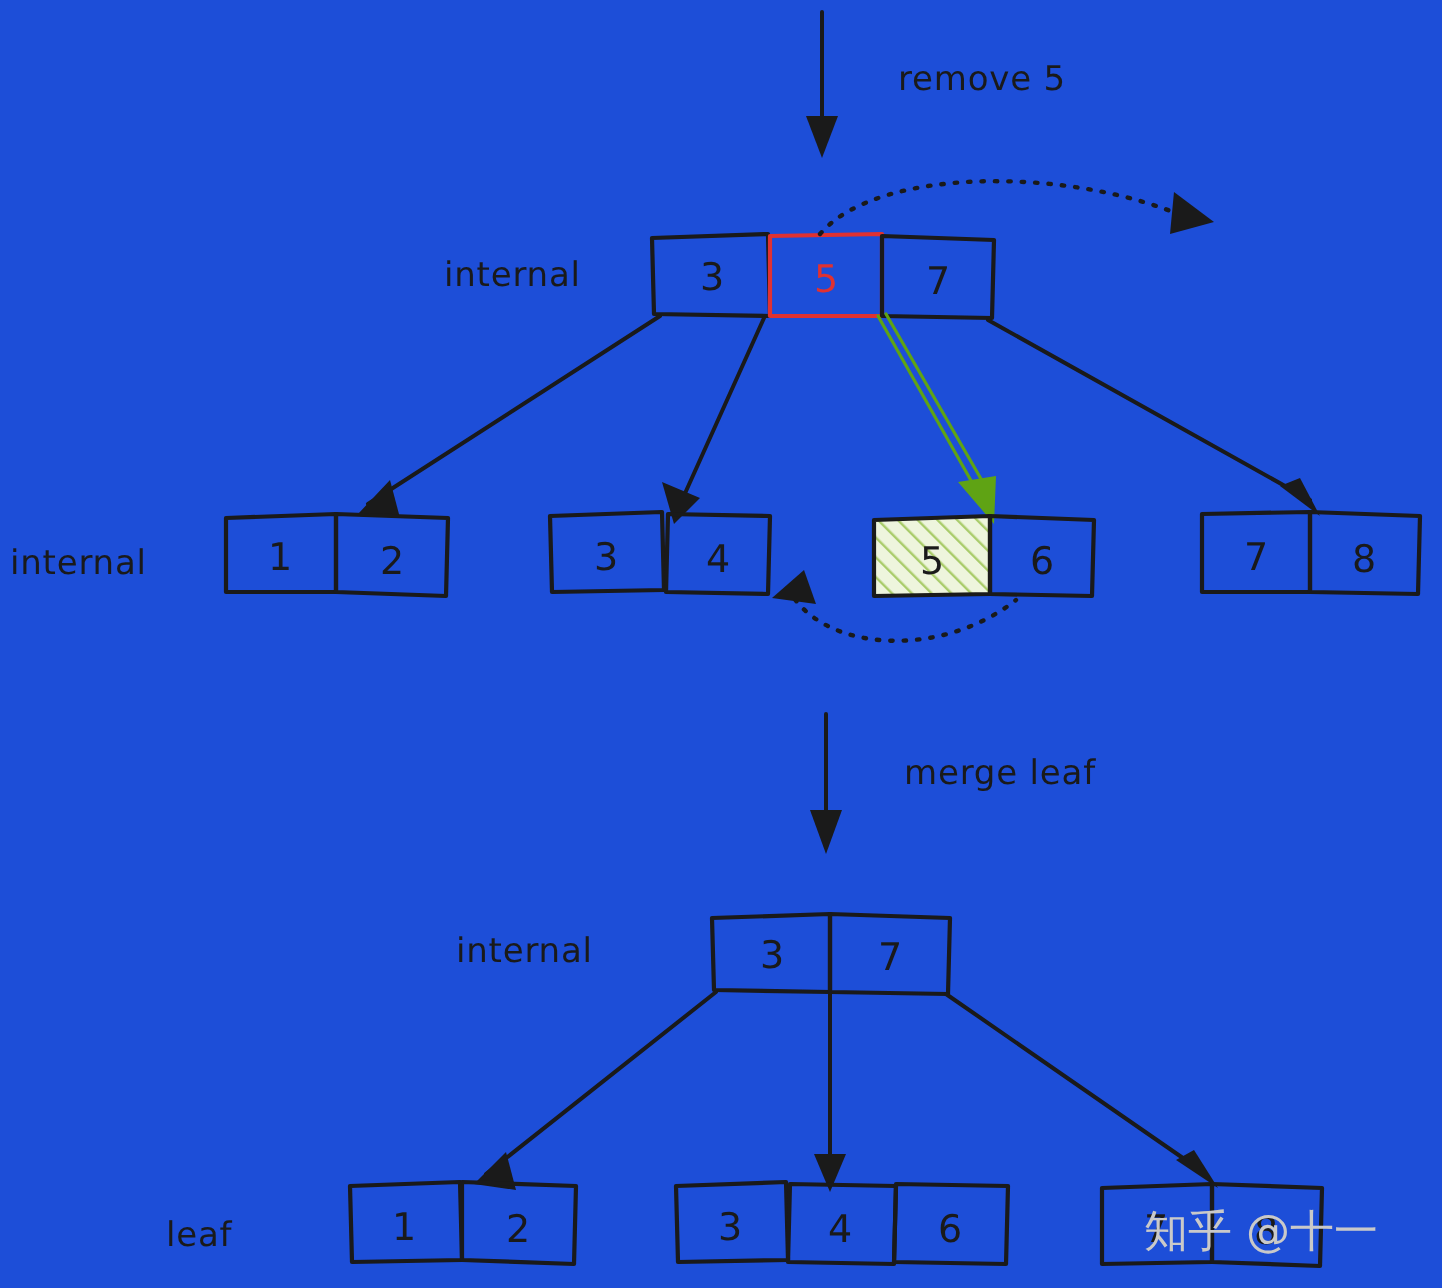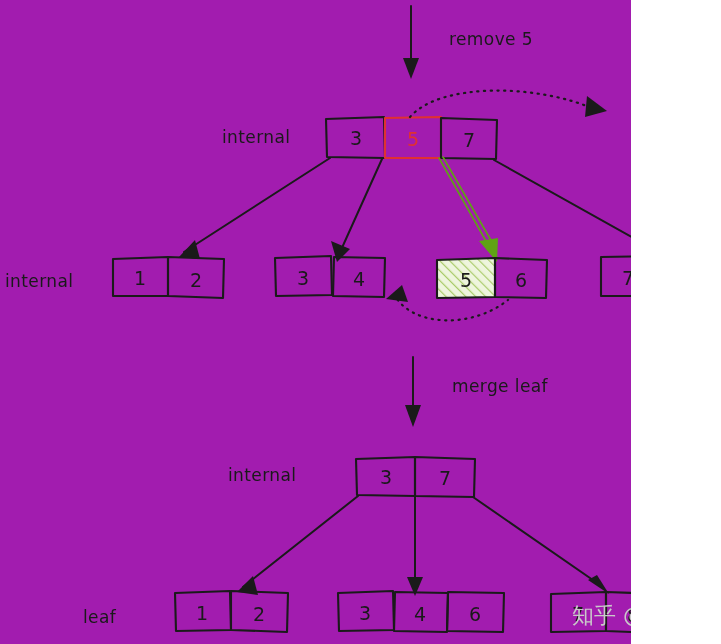--- a/index.html
+++ b/index.html
@@ -5,23 +5,23 @@
   html, body {
     margin: 0;
     padding: 0;
     background: #ffffff;
   }
   body {
     font-family: "DejaVu Sans", sans-serif;
   }
   #canvas {
     position: relative;
-    width: 631px;
+    width: 721px;
     height: 644px;
-    background: #a21caf;
+    background: #1d4ed8;
     overflow: hidden;
   }
   #diagram-svg {
     position: absolute;
     left: 0;
     top: 0;
     width: 721px;
     height: 644px;
   }
   .hand-text {

